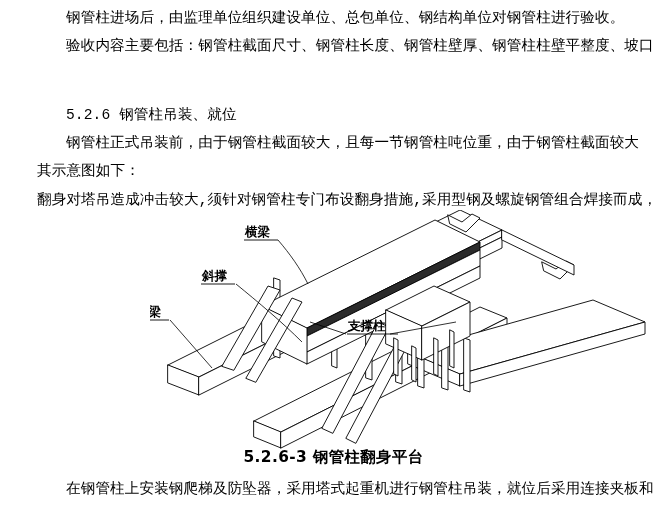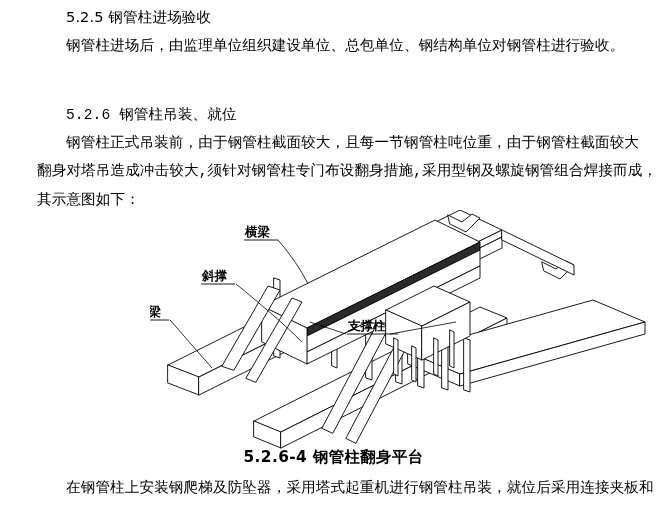--- a/index.html
+++ b/index.html
@@ -63,21 +63,20 @@
     font-size: 15.4px;
     font-weight: bold;
     letter-spacing: 0.4px;
     line-height: 22px;
   }
   .block-bottom {
     position: absolute;
     left: 37px;
     top: 474px;
     width: 630px;
-    font-family: Liberation Mono, monospace;
   }
   .figure {
     position: absolute;
     left: 150px;
     top: 210px;
     width: 520px;
     height: 240px;
   }
   .figure svg {
     display: block;
@@ -90,29 +89,29 @@
   }
 </style>
 </head>
 <body>
 
 <div class="page">
 
   <div class="doc-body">
 
     <div class="block-top">
-      <p class="para heading">5.2.5 钢管柱进场验收</p>
       <p class="para indent">钢管柱进场后，由监理单位组织建设单位、总包单位、钢结构单位对钢管柱进行验收。</p>
+      <p class="para indent">验收内容主要包括：钢管柱截面尺寸、钢管柱长度、钢管柱壁厚、钢管柱柱壁平整度、坡口</p>
     </div>
 
     <div class="block-mid">
       <p class="para heading">5.2.6 钢管柱吊装、就位</p>
       <p class="para indent">钢管柱正式吊装前，由于钢管柱截面较大，且每一节钢管柱吨位重，由于钢管柱截面较大</p>
+      <p class="para">其示意图如下：</p>
       <p class="para">翻身对塔吊造成冲击较大,须针对钢管柱专门布设翻身措施,采用型钢及螺旋钢管组合焊接而成，</p>
-      <p class="para">其示意图如下：</p>
     </div>
 
     <div class="figure">
       <svg width="520" height="240" viewBox="0 0 520 240">
 
         <g fill="#ffffff" stroke="#000000" stroke-width="0.9" stroke-linejoin="round" stroke-linecap="round">
 
           <g>
             <polygon points="18,155 212,58 243,70 49,167"></polygon>
             <polygon points="18,155 49,167 49,185 18,173"></polygon>
@@ -242,21 +241,21 @@
           <line x1="-15" y1="110" x2="19" y2="110" stroke="#000" stroke-width="0.9"></line>
 
           <text class="lbl" x="198" y="120">支撑柱</text>
           <line x1="197" y1="124" x2="248" y2="124" stroke="#000" stroke-width="0.9"></line>
         </g>
 
       </svg>
     </div>
 
     <div class="caption">
-      <span>5.2.6-4 钢管柱翻身平台</span>
+      <span>5.2.6-3 钢管柱翻身平台</span>
     </div>
 
     <div class="block-bottom">
       <p class="para indent">在钢管柱上安装钢爬梯及防坠器，采用塔式起重机进行钢管柱吊装，就位后采用连接夹板和</p>
     </div>
 
   </div>
 </div>
 
 </body></html>

